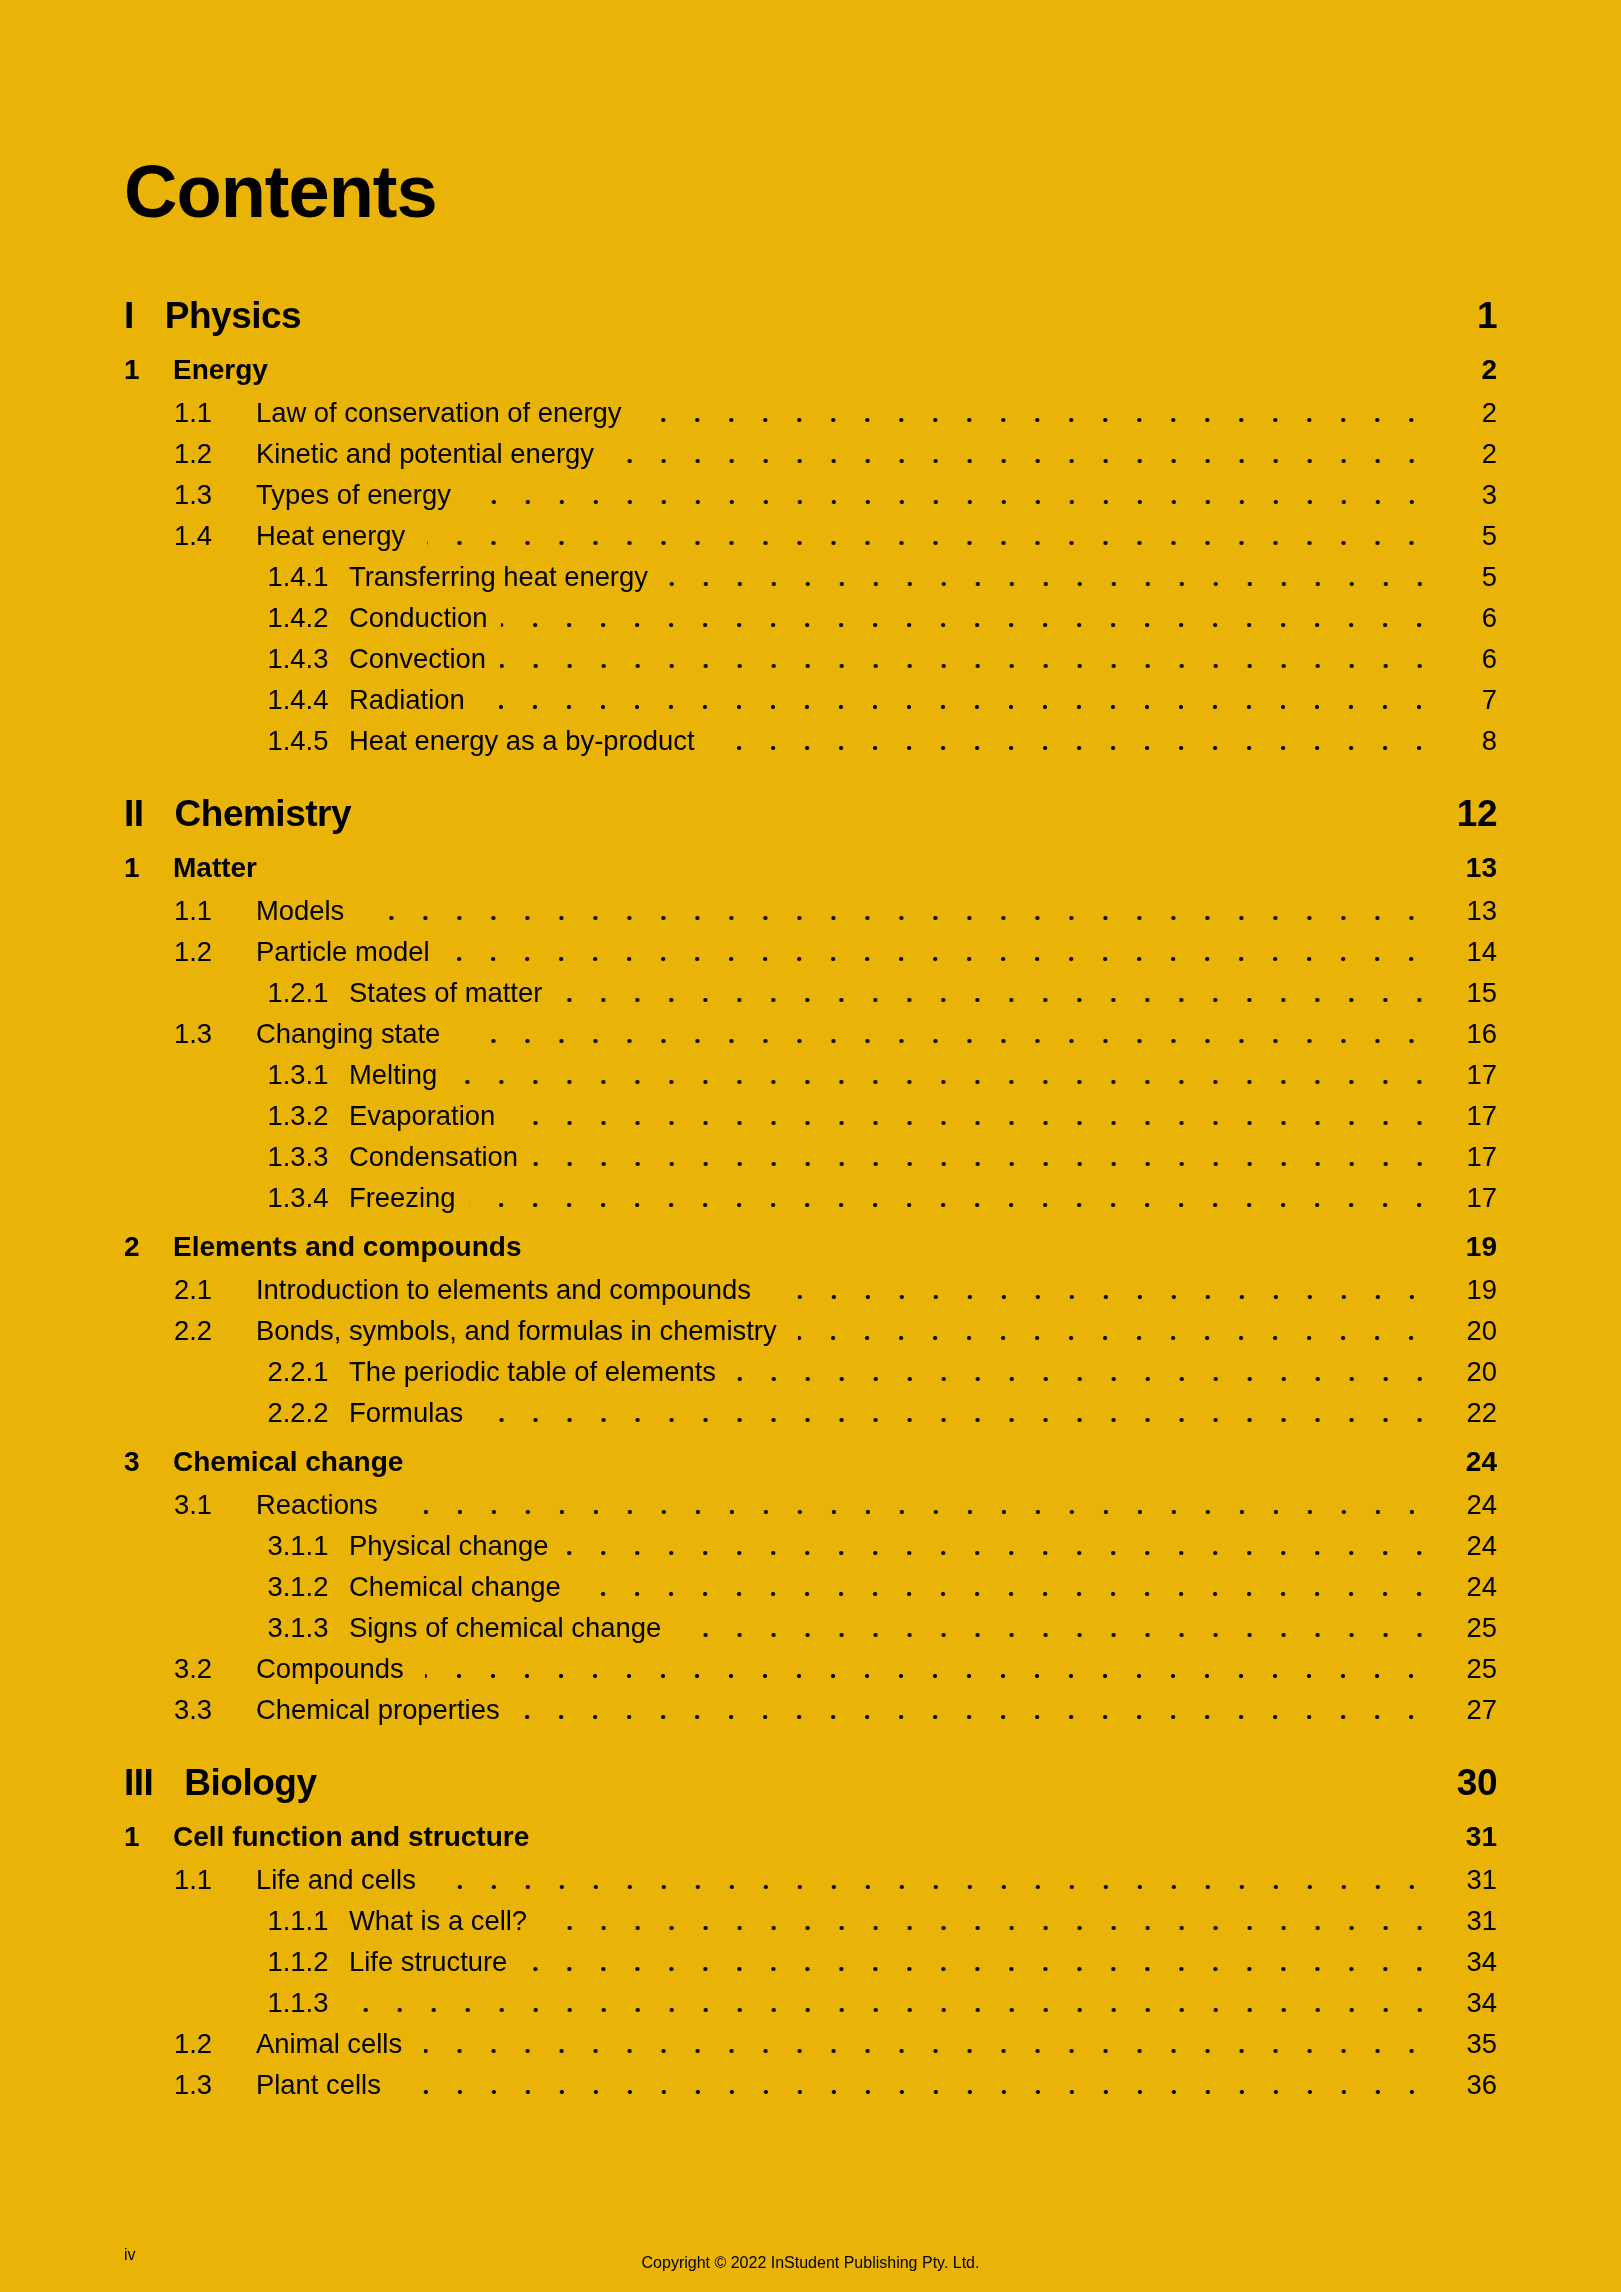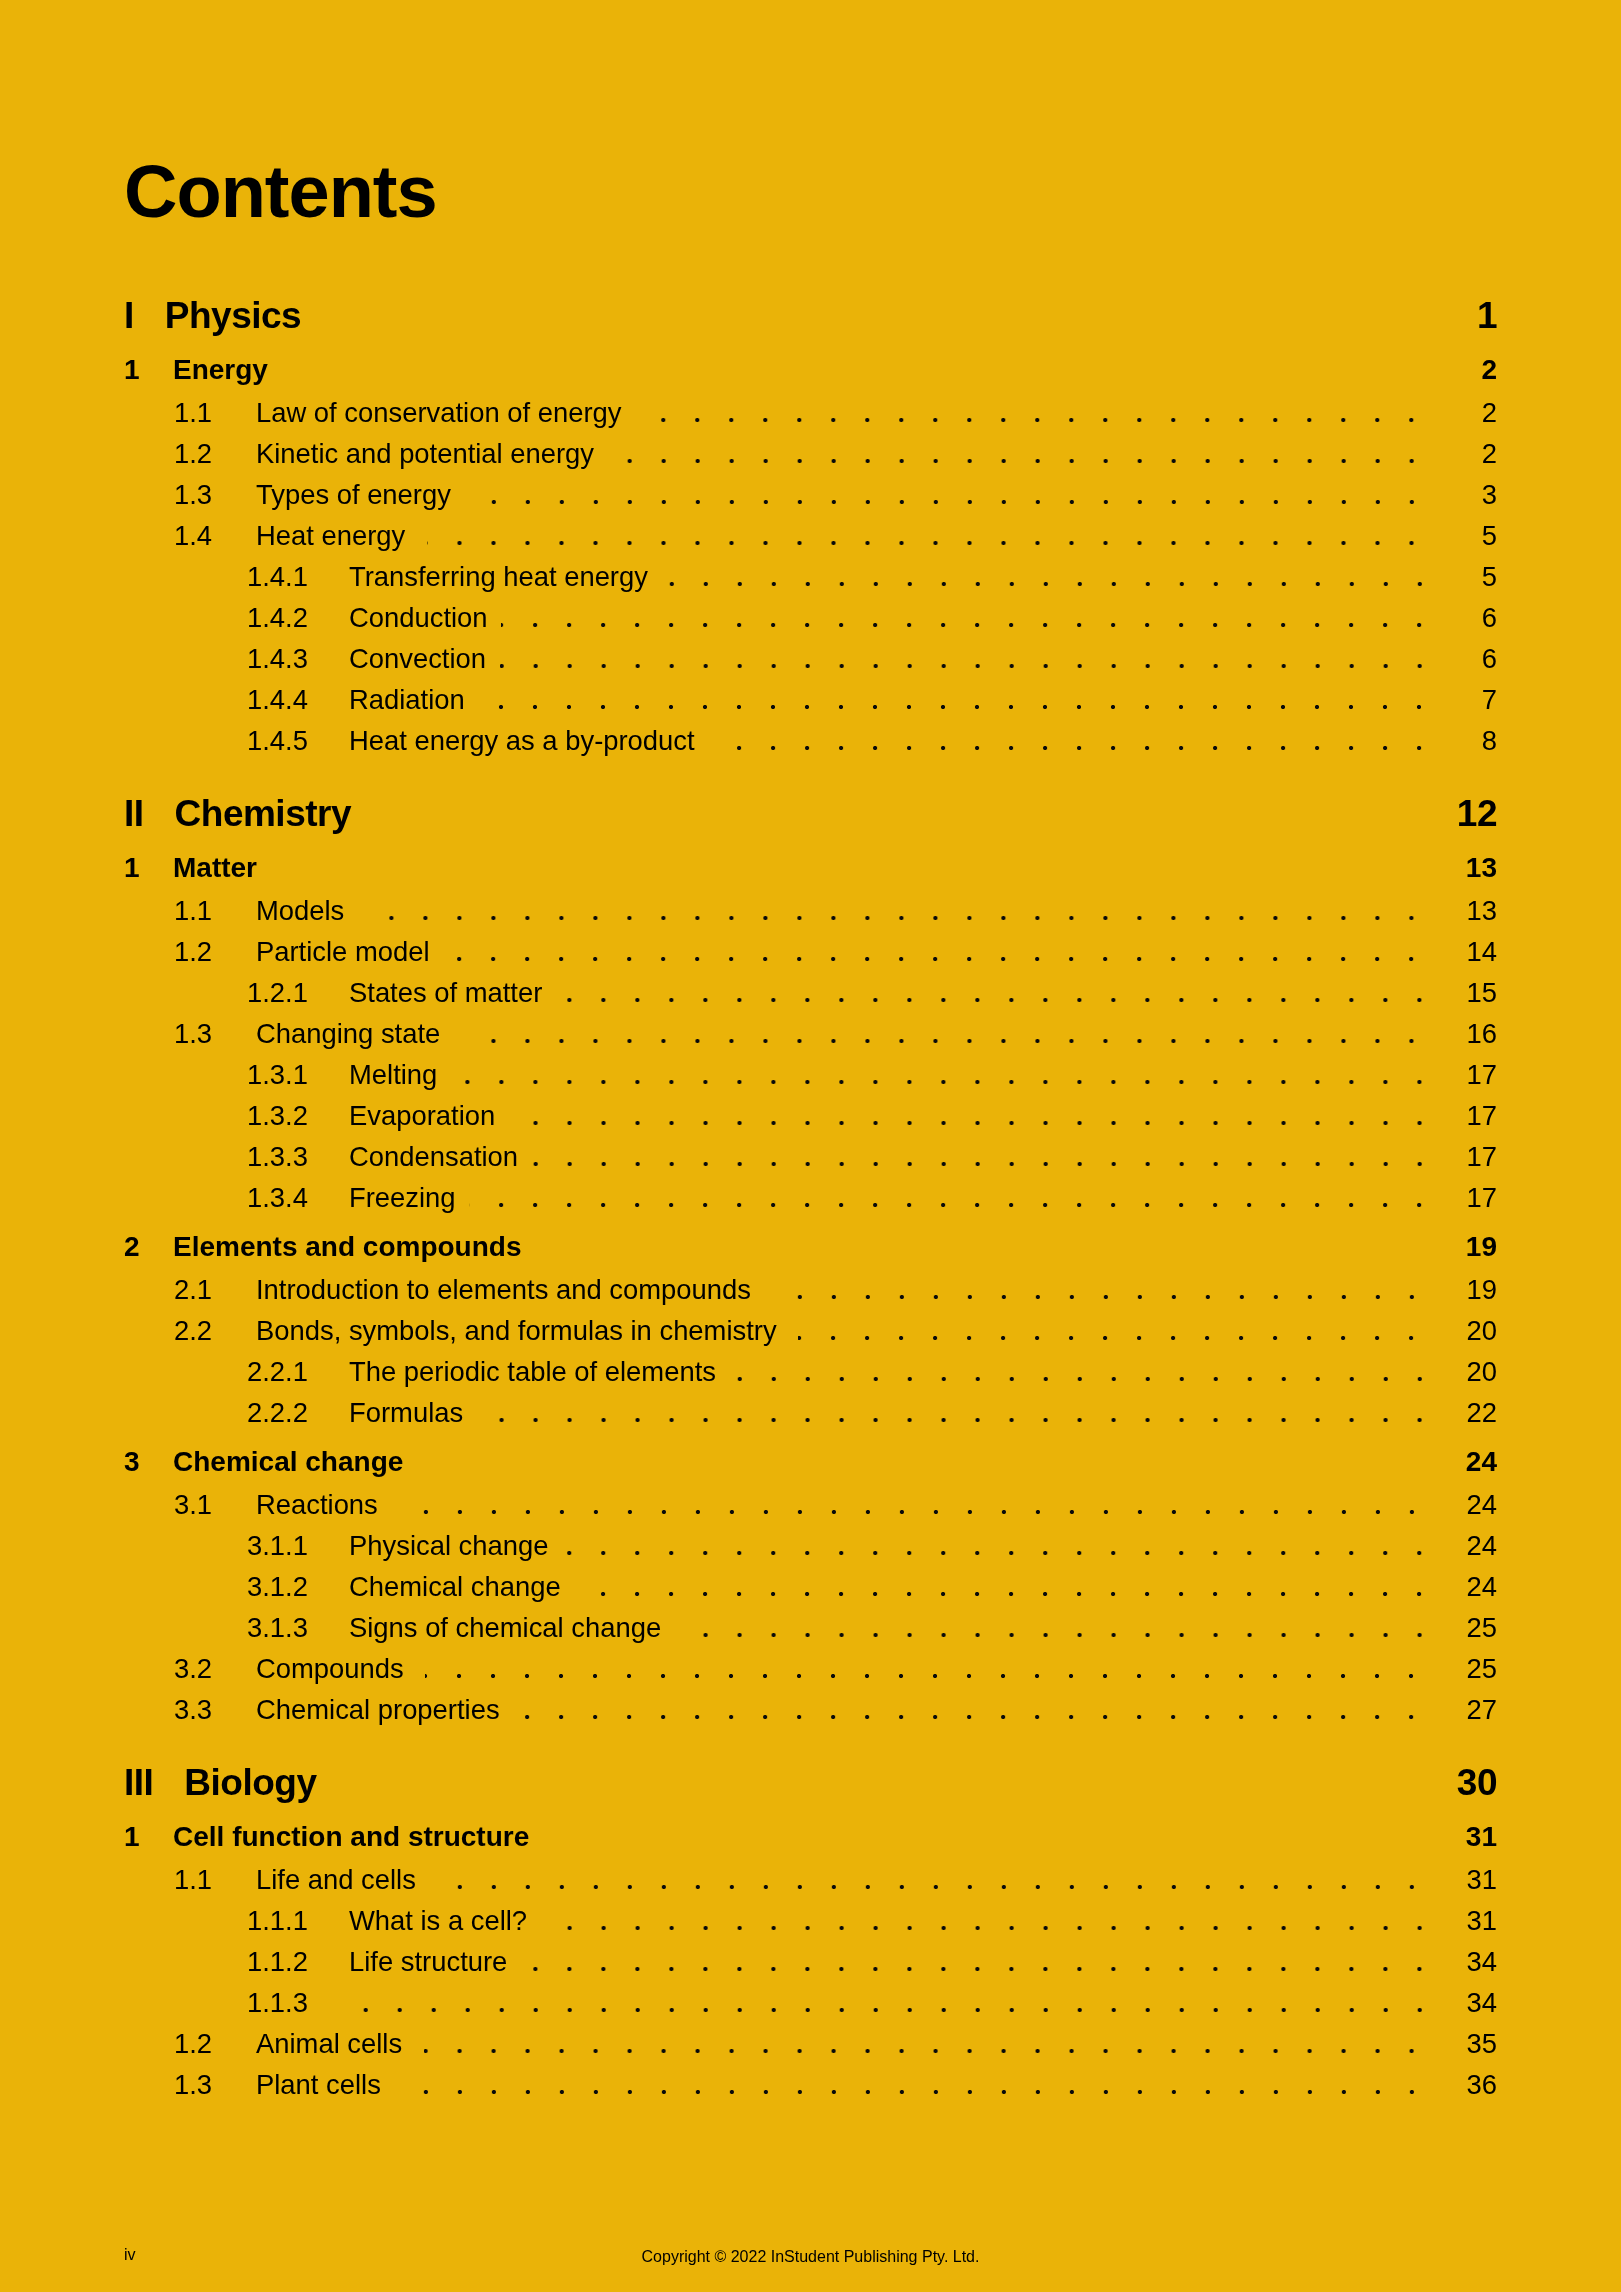--- a/index.html
+++ b/index.html
@@ -49,21 +49,21 @@
   }
   .row.chapter .num { width: 49px; flex: none; }
   
   .row.entry {
     font-size: 27.4px;
     line-height: 41px;
   }
   .row.entry.lvl1 { padding-left: 50px; gap: 8px; }
   .row.entry.lvl1 .num { width: 74px; flex: none; }
   .row.entry.lvl2 { padding-left: 123px; }
-  .row.entry.lvl2 .num { width: 102px; flex: none; }
+  .row.entry.lvl2 .num { width: 102px; flex: none; text-align: center; }
 
   .spacer { flex: 1 1 auto; }
   .leader {
     flex: 1 1 auto;
     height: 3.9px;
     margin: 0 17.6px 0 13.7px;
     background-image: radial-gradient(circle, #0a0a0a 1.8px, rgba(0,0,0,0) 2.3px);
     background-size: 34px 3.9px;
     background-repeat: repeat-x;
     background-position: right bottom;
@@ -77,21 +77,21 @@
     top: 2238px;
     height: 33px;
     font-size: 16px;
     line-height: 33px;
   }
   .folio { position: absolute; left: 0; top: 0; }
   .copyright {
     position: absolute;
     left: 50%;
     transform: translateX(-50%);
-    top: 2px;
+    top: 8px;
   }
 </style>
 </head>
 <body>
 
 <div class="page">
   <h1 class="doc-title">Contents</h1>
 
   <div class="toc" id="toc">
       <div class="row part">

